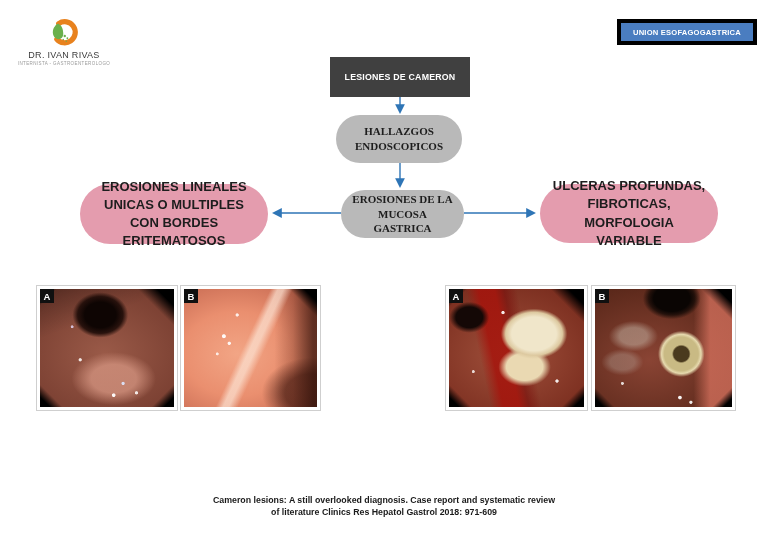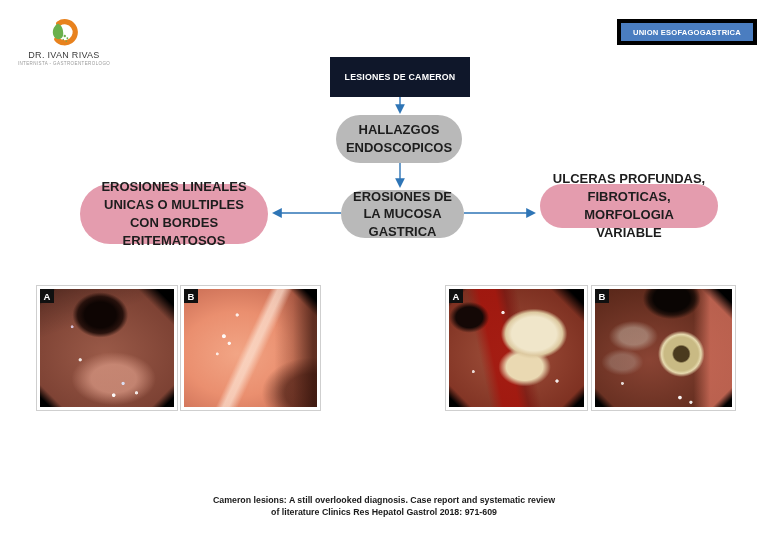--- a/index.html
+++ b/index.html
@@ -15,29 +15,29 @@
   
   .corner-btn{
     position:absolute;left:617px;top:19px;width:140px;height:26px;
     background:#4a7dc0;border:4px solid #000000;box-sizing:border-box;
     color:#fff;font-size:7.6px;font-weight:bold;letter-spacing:.2px;
     display:flex;align-items:center;justify-content:center;cursor:pointer;
   }
   
   .node{position:absolute;display:flex;align-items:center;justify-content:center;
     text-align:center;font-weight:bold;color:#1d1d1d;box-sizing:border-box;}
-  .node-root{left:330px;top:57px;width:140px;height:40px;background:#0f172a;
+  .node-root{left:330px;top:57px;width:140px;height:40px;background:#404040;
     color:#ffffff;font-size:8.8px;letter-spacing:.2px;}
-  .node-pill{background:#b9b9b9;border-radius:26px;font-size:13px;line-height:1.35;padding:4px 10px;}
+  .node-pill{background:#b9b9b9;border-radius:26px;font-size:11px;line-height:1.35;padding:4px 10px;font-family:Liberation Serif, serif;}
   .node-l2{left:336px;top:115px;width:126px;height:48px;}
   .node-l3{left:341px;top:190px;width:123px;height:48px;}
   .node-pink{background:#e49cae;border-radius:30px;font-size:13px;line-height:1.4;
     font-weight:bold;padding:4px 10px;}
   .node-left{left:80px;top:184px;width:188px;height:60px;}
-  .node-right{left:540px;top:184px;width:178px;height:44px;}
+  .node-right{left:540px;top:184px;width:178px;height:59px;}
   .arrows{position:absolute;left:0;top:0;width:768px;height:280px;pointer-events:none;}
   
   .endo{position:absolute;background:#fff;border:1px solid #cfcfcf;padding:3px;box-sizing:border-box;}
   .endo .photo{position:relative;width:100%;height:100%;overflow:hidden;}
   .endo .tag{position:absolute;left:0;top:0;width:14px;height:14px;background:#101010;
     color:#fff;font-size:9.5px;font-weight:bold;display:flex;align-items:center;justify-content:center;z-index:2;}
   .fig-a1{left:36px;top:285px;width:142px;height:126px;}
   .fig-b1{left:180px;top:285px;width:141px;height:126px;}
   .fig-a2{left:445px;top:285px;width:143px;height:126px;}
   .fig-b2{left:591px;top:285px;width:145px;height:126px;}

